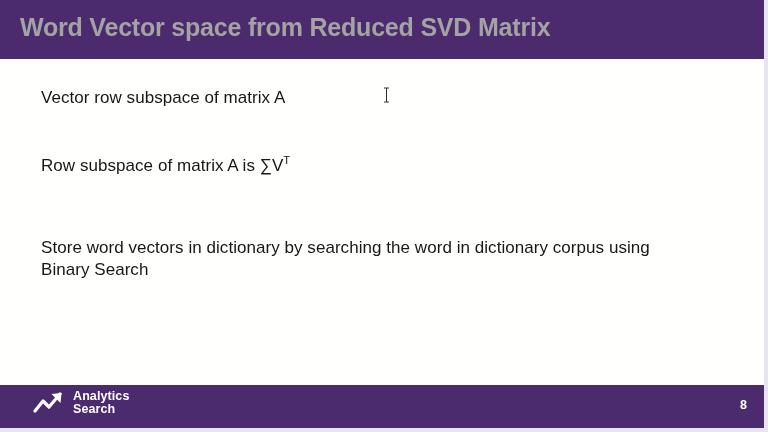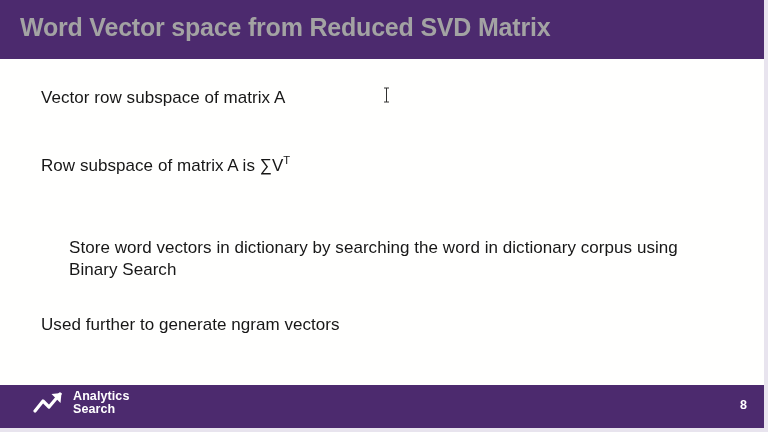--- a/index.html
+++ b/index.html
@@ -65,21 +65,21 @@
     position: absolute;
     left: 41px;
     font-size: 17px;
     color: #171717;
     line-height: 22px;
     letter-spacing: 0.05px;
   }
   .line-1 { top: 28px; }
   .line-2 { top: 96px; }
   .line-3 { top: 128px; }
-  .line-4 { top: 178px; width: 640px; margin-left: 28px; }
+  .line-4 { top: 178px; width: 640px; }
   .line-5 { top: 255px; }
   sup {
     font-size: 0.66em;
     vertical-align: super;
     line-height: 0;
   }
   .text-caret {
     position: absolute;
     left: 383px;
     top: 86px;
@@ -142,23 +142,20 @@
 
     <div class="line line-2">
       <span>Row subspace of matrix A is ∑V</span><sup>T</sup>
     </div>
 
 
     <div class="line line-4">
       <span>Store word vectors in dictionary by searching the word in dictionary corpus using Binary Search</span>
     </div>
 
-    <div class="line line-5">
-      <span>Used further to generate ngram vectors</span>
-    </div>
   </div>
 
   <svg class="text-caret" viewBox="0 0 7 18">
     <g stroke="#303030" stroke-width="1" fill="none">
       <line x1="3.5" y1="2" x2="3.5" y2="16"></line>
       <line x1="1" y1="2" x2="6" y2="2"></line>
       <line x1="1" y1="16" x2="6" y2="16"></line>
     </g>
   </svg>
 

